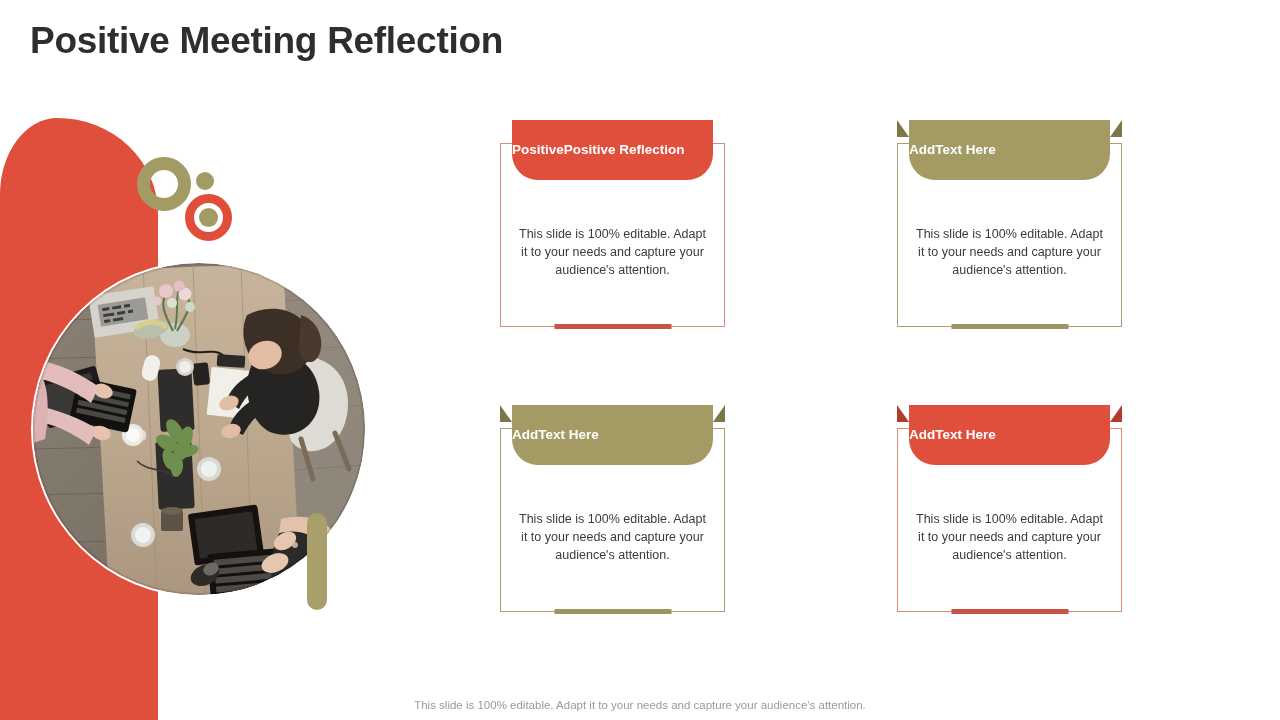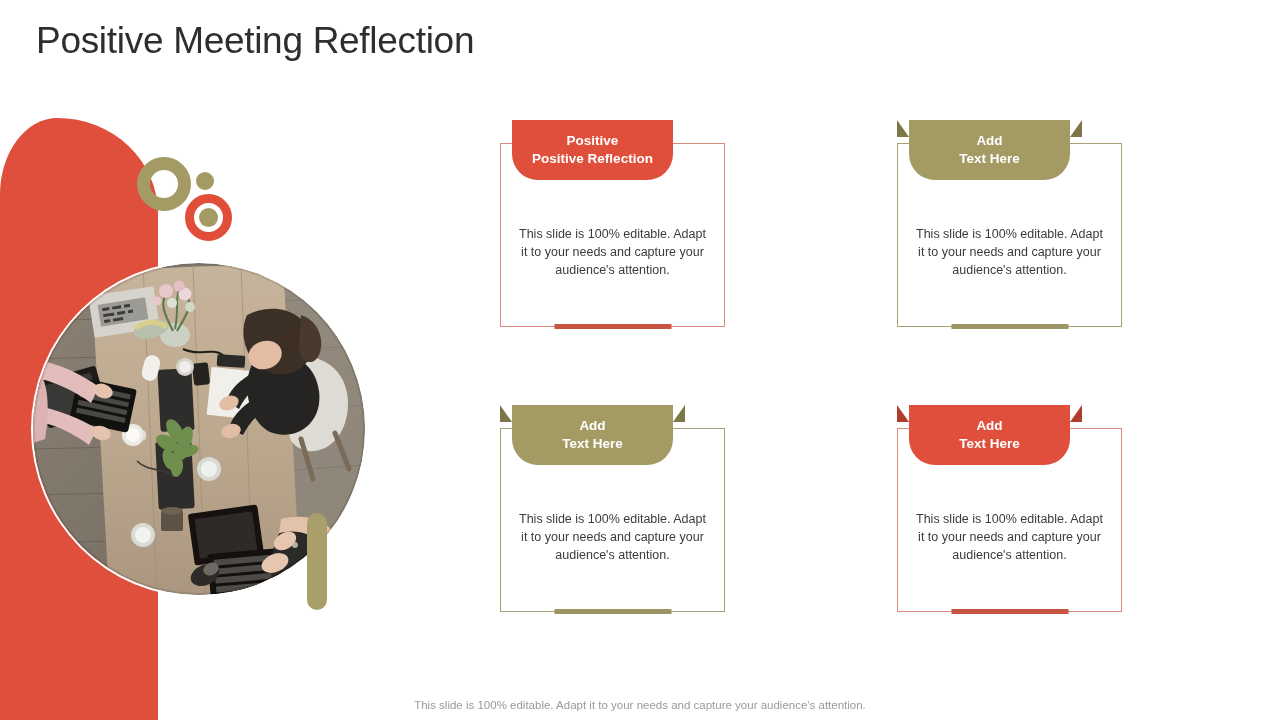--- a/index.html
+++ b/index.html
@@ -17,24 +17,24 @@
 
   .slide {
     position: absolute;
     inset: 0;
     background: #ffffff;
   }
 
   
   .slide-title {
     position: absolute;
-    left: 36px;
+    left: 30px;
     top: 20px;
     font-size: 37px;
-    font-weight: 400;
+    font-weight: 700;
     color: #2e2e2e;
     letter-spacing: -0.3px;
     white-space: nowrap;
   }
 
   
   .deco-layer {
     position: absolute;
     left: 0;
     top: 0;
@@ -140,33 +140,32 @@
     background: #ffffff;
   }
   .card.accent-red .card-box { border: 1px solid #d98b7c; }
   .card.accent-olive .card-box { border: 1px solid #a8a173; }
 
   
   .ribbon {
     position: absolute;
     left: 12px;
     top: 0;
-    width: 161px;
+    width: 201px;
     height: 60px;
     border-bottom-left-radius: 26px;
     border-bottom-right-radius: 26px;
     color: #ffffff;
     font-size: 13.5px;
     font-weight: bold;
     line-height: 18px;
     text-align: center;
     display: flex;
-    flex-direction: column;
     align-items: center;
-    justify-content: center;
+    justify-content: flex-start;
     z-index: 3;
   }
   .card.accent-red .ribbon { background: #df4f3b; }
   .card.accent-olive .ribbon { background: #a39a64; }
 
   
   .fold {
     position: absolute;
     top: 0;
     width: 0;

